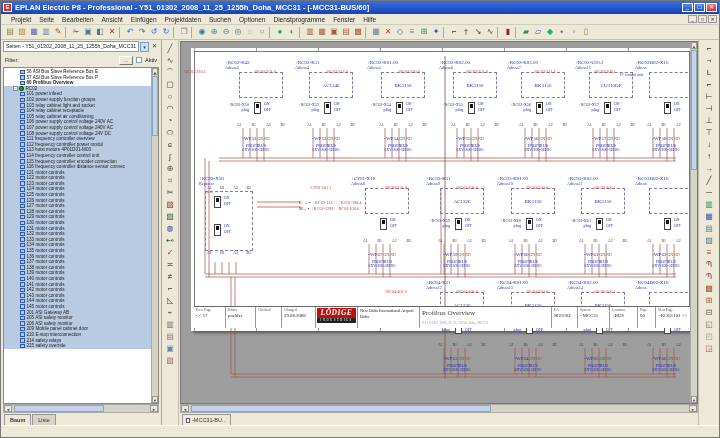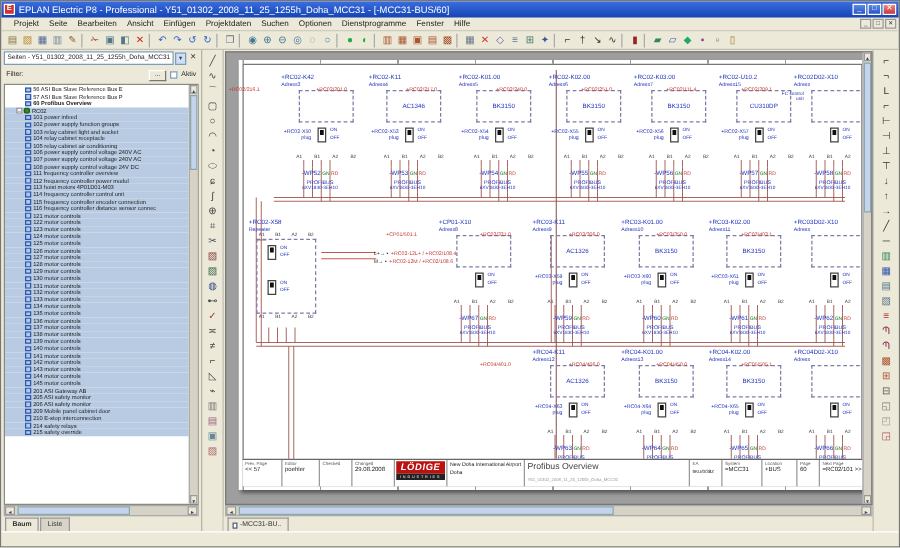--- a/index.html
+++ b/index.html
@@ -2,21 +2,21 @@
 <html><head>
 <meta charset="utf-8">
 <style>
   html,body{margin:0;padding:0;background:#d8d4c8;font-family:"Liberation Sans",sans-serif;}
   *{box-sizing:border-box;}
   #app{width:720px;height:438px;background:#ece9d8;display:flex;flex-direction:column;overflow:hidden;border:1px solid #777;position:relative;}
 
   
   .titlebar{height:13px;background:linear-gradient(#3a6ee0,#1544b4);color:#fff;display:flex;align-items:center;padding:0 2px;gap:3px;flex:0 0 auto;}
   .tb-ico{width:9px;height:9px;background:#c33;border:1px solid #fff;color:#fff;font-size:6px;line-height:7px;text-align:center;font-weight:bold;}
-  .tb-title{flex:1;font-size:7.5px;font-weight:normal;white-space:nowrap;overflow:hidden;}
+  .tb-title{flex:1;font-size:7.5px;font-weight:bold;white-space:nowrap;overflow:hidden;}
   .winbtn{width:11px;height:9px;border:1px solid #fff;background:linear-gradient(#5b8ae8,#2a55c0);color:#fff;font-size:6px;line-height:7px;text-align:center;margin-left:1px;}
   .winbtn.close{background:linear-gradient(#e88,#c33);}
 
   
   .menubar{height:11px;display:flex;align-items:center;padding-left:6px;border-bottom:1px solid #d0ccc0;flex:0 0 auto;}
   .mitem{font-size:6.5px;color:#222;padding:0 4px;white-space:nowrap;}
   .mdi-btns{margin-left:auto;display:flex;padding-right:2px;}
   .mdibtn{width:9px;height:8px;border:1px solid #999;background:#ece9d8;font-size:5px;line-height:6px;text-align:center;color:#333;margin-left:1px;}
 
   
@@ -55,21 +55,21 @@
 
   
   .vtools{flex:0 0 auto;background:#ece9d8;display:flex;flex-direction:column;align-items:center;padding-top:3px;gap:0;}
   #ltools{width:17px;border-right:1px solid #c0bcb0;}
   #rtools{width:21px;border-left:1px solid #c0bcb0;}
   .vicon{width:13px;height:12px;font-size:8px;line-height:12px;text-align:center;flex:0 0 auto;}
 
   
   #canvascol{flex:1;display:flex;flex-direction:column;min-width:0;}
   #drawarea{flex:1;background:#9e9e9e;position:relative;border:1px solid #777;margin:1px 0 0 1px;overflow:hidden;}
-  #page{position:absolute;left:10px;top:6px;width:502px;height:344px;background:#fff;box-shadow:2px 2px 3px rgba(0,0,0,.45);}
+  #page{position:absolute;left:10px;top:6px;width:502px;height:283px;background:#fff;box-shadow:2px 2px 3px rgba(0,0,0,.45);font-family:Liberation Serif, serif;}
   #frame{position:absolute;left:3px;top:3px;right:3px;bottom:3px;border:1px solid #777;}
   .tickstrip{position:absolute;left:3px;right:3px;height:3px;background:repeating-linear-gradient(90deg,#999 0 1px,transparent 1px 62px);}
   #wires{position:absolute;left:0;top:0;width:502px;height:356px;}
 
   
   .blk{position:absolute;width:62px;height:92px;}
   .bname{font-size:5px;color:#2233bb;line-height:5.5px;white-space:nowrap;}
   .badr{font-size:4.2px;color:#2233bb;line-height:4.6px;white-space:nowrap;}
   .bref{position:absolute;left:-42px;top:9px;font-size:4.2px;color:#c03a32;white-space:nowrap;}
   .bbox{position:absolute;left:14px;top:12px;width:44px;height:26px;border:1px dashed #7d7da8;display:flex;align-items:center;justify-content:center;}

